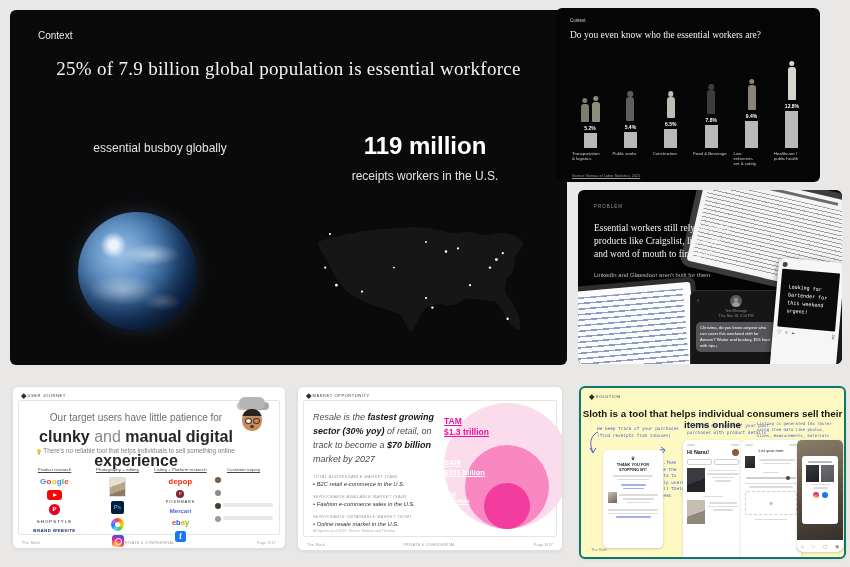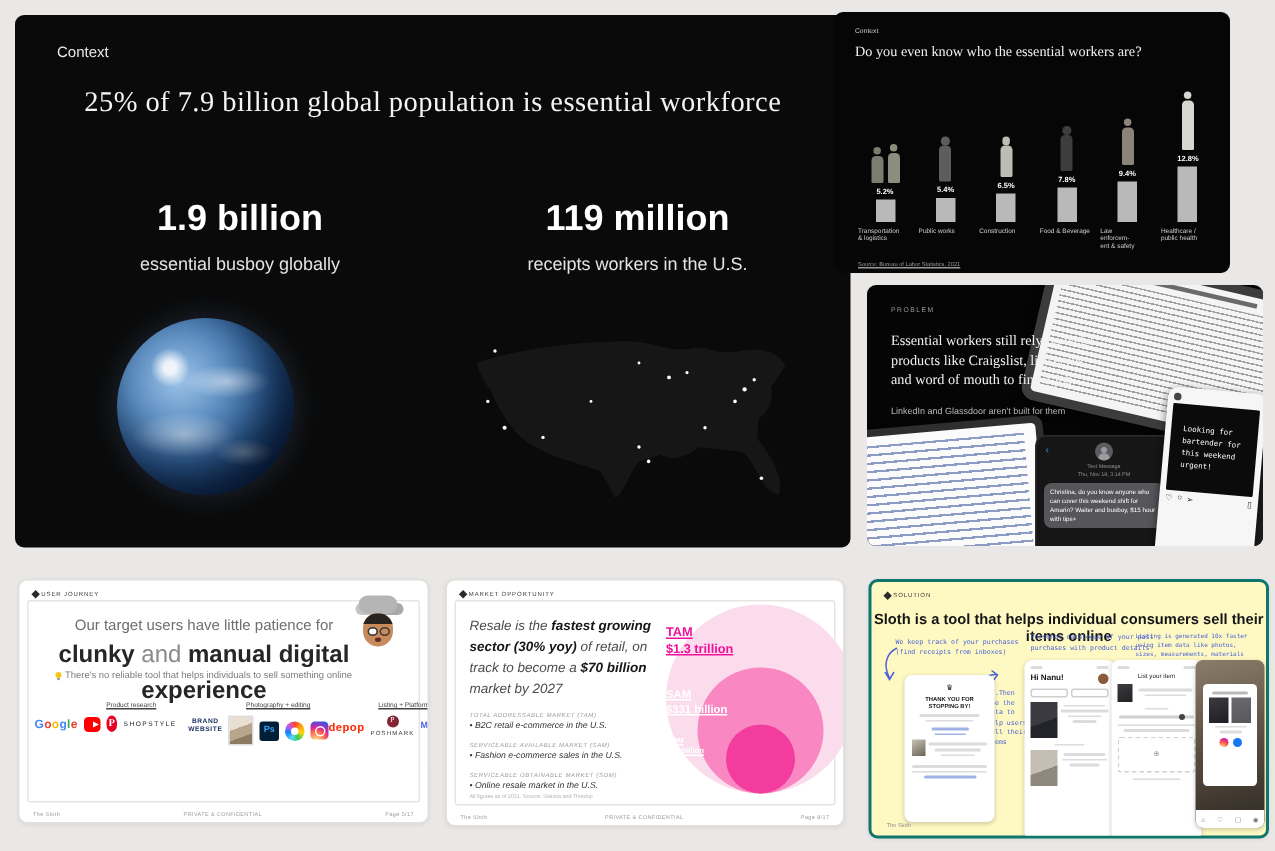--- a/index.html
+++ b/index.html
@@ -91,21 +91,21 @@
   .memoji{position:absolute;right:16px;top:12px;width:34px;height:34px;}
   .mj-cloud{position:absolute;left:4px;top:-2px;width:26px;height:12px;background:#b5b5b5;border-radius:8px;box-shadow:-4px 3px 0 -2px #c4c4c4,6px 3px 0 -2px #a8a8a8;}
   .mj-face{position:absolute;left:7px;top:10px;width:20px;height:22px;background:#c98a5e;border-radius:45% 45% 48% 48%;overflow:hidden;}
   .mj-hair{position:absolute;left:-2px;top:-2px;width:24px;height:9px;background:#2b2320;border-radius:50% 50% 0 0;}
   .mj-glasses{position:absolute;left:3px;top:9px;width:5px;height:4px;border:1px solid #3a3a3a;border-radius:50%;box-shadow:7px 0 0 -1px #fff inset;}
   .mj-glasses2{position:absolute;left:11px;top:9px;width:5px;height:4px;border:1px solid #3a3a3a;border-radius:50%;}
   .mj-mouth{position:absolute;left:8px;top:16px;width:4px;height:3px;background:#5b2d22;border-radius:50%;}
   .cols{position:absolute;left:10px;right:10px;top:80px;bottom:14px;display:flex;}
   .col{flex:1;text-align:center;}
   .col-head{font-size:4.4px;color:#444;text-decoration:underline;margin-bottom:5px;}
-  .col-items{display:flex;align-items:center;gap:4px;}
+  .col-items{display:flex;flex-direction:column;align-items:center;gap:4px;}
   .logo-google{font-size:8px;font-weight:bold;letter-spacing:.2px;}
   .logo-yt{width:15px;height:10px;background:#ff0000;border-radius:3px;position:relative;}
   .logo-yt::before{content:"";position:absolute;left:6px;top:3px;border-left:4px solid #fff;border-top:2.2px solid transparent;border-bottom:2.2px solid transparent;}
   .logo-pin{width:11px;height:11px;border-radius:50%;background:#e60023;color:#fff;font-size:7px;font-weight:bold;line-height:11px;font-family:"Liberation Serif",serif;}
   .logo-shopstyle{font-size:4.4px;letter-spacing:1px;color:#222;}
   .logo-brand{font-size:4.4px;font-weight:bold;color:#1c2f63;letter-spacing:.4px;}
   .logo-photothumb{width:15px;height:18px;border-radius:1px;background:linear-gradient(160deg,#e8dfd2 0 40%,#b9a58c 40% 70%,#8c7a62 70%);border:1px solid #ddd;}
   .logo-ps{width:13px;height:13px;background:#001e36;border-radius:2px;color:#31a8ff;font-size:6px;font-weight:bold;line-height:13px;}
   .logo-photos{width:13px;height:13px;border-radius:50%;background:conic-gradient(#ff453a,#ff9f0a,#ffd60a,#30d158,#64d2ff,#0a84ff,#bf5af2,#ff453a);position:relative;}
   .logo-photos::after{content:"";position:absolute;left:4px;top:4px;width:5px;height:5px;border-radius:50%;background:#fff;}
@@ -188,21 +188,20 @@
 </style>
 </head>
 <body>
 
 <div class="canvas">
 
   <section class="slide dark s1">
     <div class="s1-label">Context</div>
     <div class="s1-title serif">25% of 7.9 billion global population is essential workforce</div>
     <div class="stat stat1">
-      <div class="stat-val">1.9 billion</div>
       <div class="stat-cap">essential busboy globally</div>
     </div>
     <div class="stat stat2">
       <div class="stat-val">119 million</div>
       <div class="stat-cap">receipts workers in the U.S.</div>
     </div>
     <div class="earth"></div>
     <svg class="usmap" viewBox="0 0 300 160">
       <defs>
         <pattern id="usdots1" width="4" height="4" patternUnits="userSpaceOnUse">

